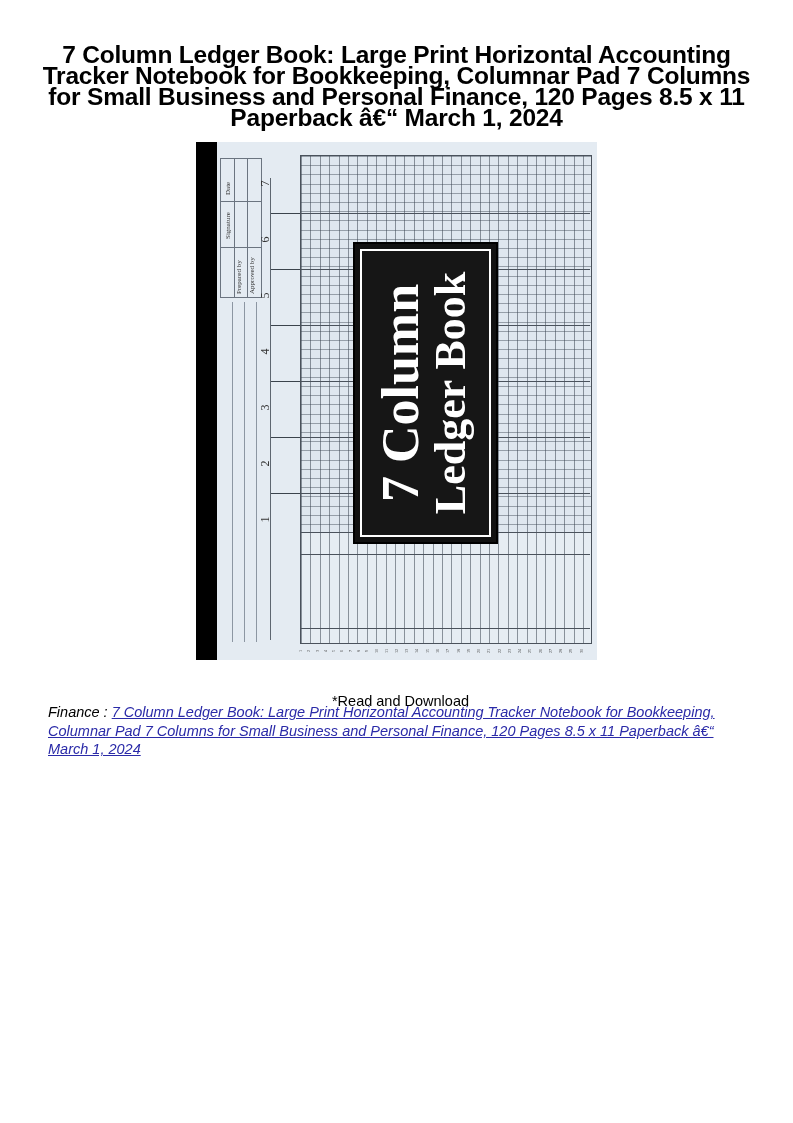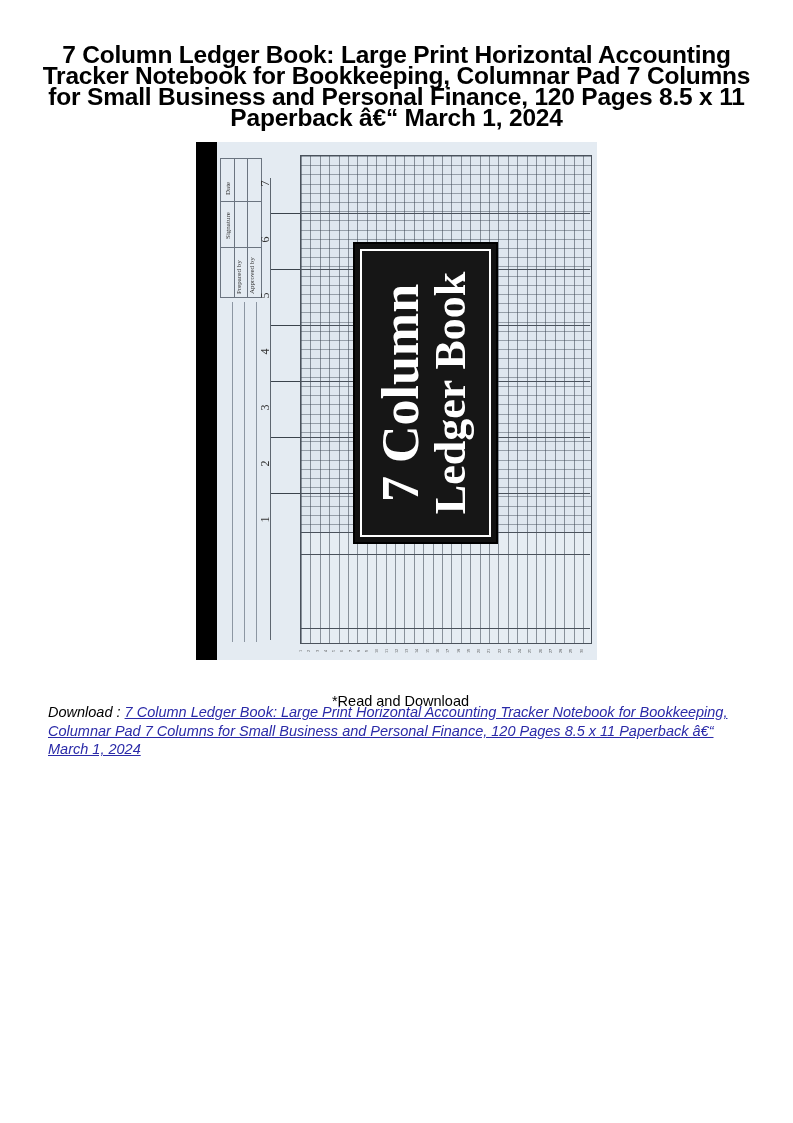--- a/index.html
+++ b/index.html
@@ -153,15 +153,15 @@
     <span>28</span>
     <span>29</span>
     <span>30</span>
   </div>
 </div>
 
 <div class="body-text intro">*Read and Download</div>
 
 <div class="body-text links">
   <div>
-    <span>Download : </span><a href="#">7 Column Ledger Book: Large Print Horizontal Accounting Tracker Notebook for Bookkeeping, Columnar Pad 7 Columns for Small Business and Personal Finance, 120 Pages 8.5 x 11 Paperback â€“ March 1, 2024</a>
+    <span>Finance : </span><a href="#">7 Column Ledger Book: Large Print Horizontal Accounting Tracker Notebook for Bookkeeping, Columnar Pad 7 Columns for Small Business and Personal Finance, 120 Pages 8.5 x 11 Paperback â€“ March 1, 2024</a>
   </div>
 </div>
 
 </body></html>

